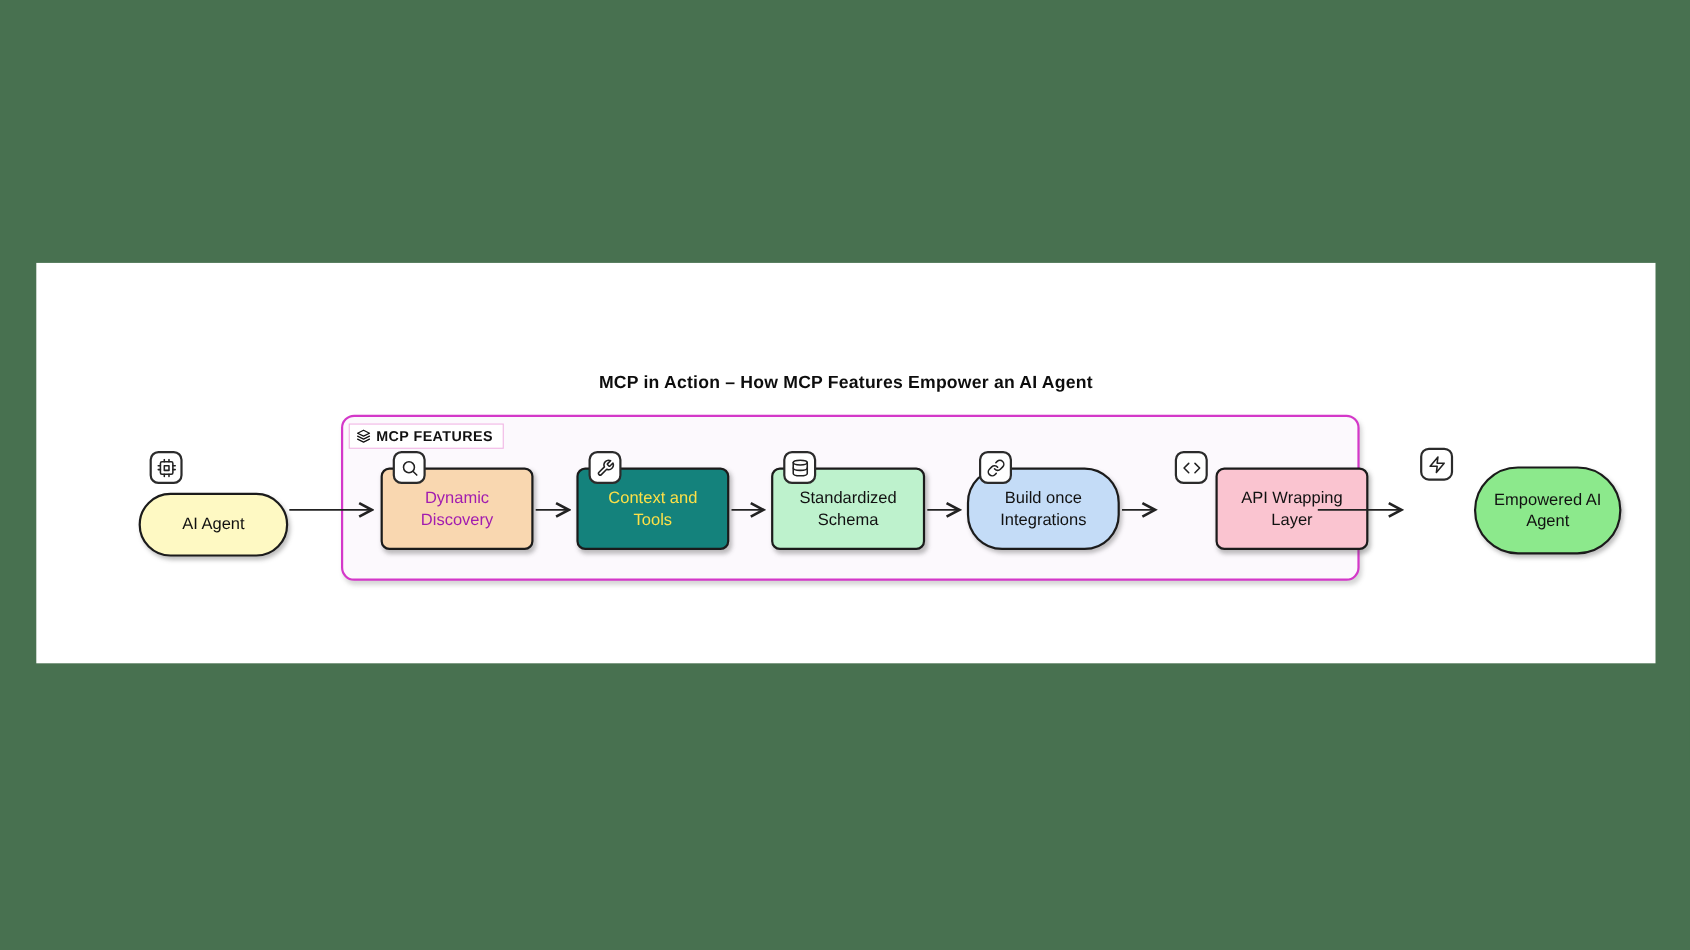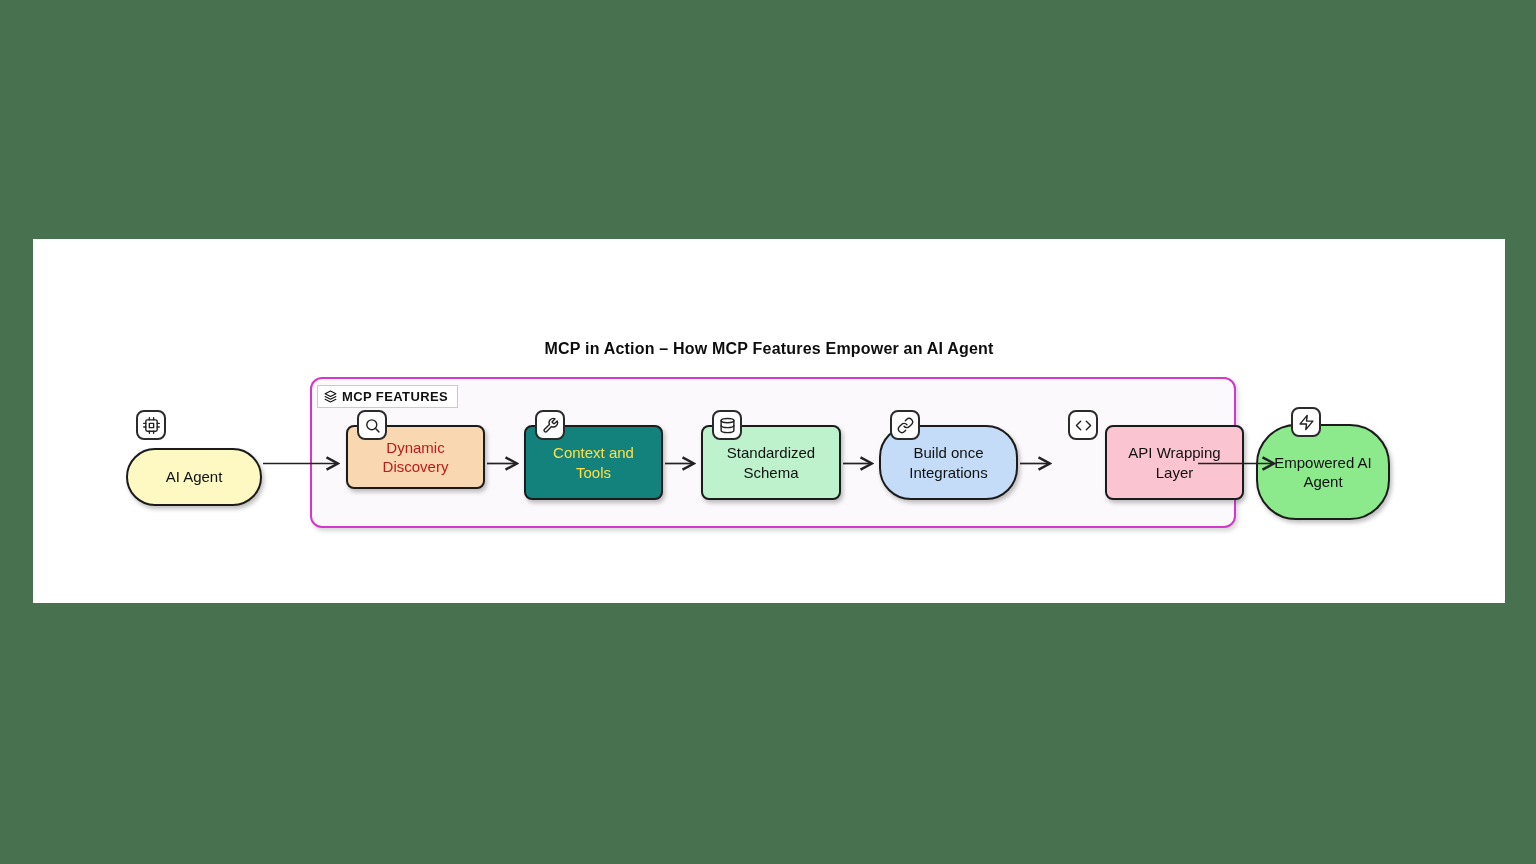--- a/index.html
+++ b/index.html
@@ -127,41 +127,41 @@
   <line x1="665" y1="463.5" x2="694" y2="463.5" stroke="#222" stroke-width="1.7" marker-end="url(#arrow)"></line>
   <line x1="843" y1="463.5" x2="872" y2="463.5" stroke="#222" stroke-width="1.7" marker-end="url(#arrow)"></line>
   <line x1="1020" y1="463.5" x2="1050" y2="463.5" stroke="#222" stroke-width="1.7" marker-end="url(#arrow)"></line>
   <line x1="1198" y1="463.5" x2="1274" y2="463.5" stroke="#222" stroke-width="1.7" marker-end="url(#arrow)"></line>
 </svg>
 
 <div class="node stadium" style="left: 126px; top: 448px; width: 136px; height: 58px; background-color: #fef9c3; color: rgb(17, 17, 17);">
   <span>AI Agent</span>
 </div>
 
-<div class="node" style="left: 346px; top: 425px; width: 139px; height: 64px; background-color: rgb(249, 215, 176); color: #b91c1c;">
+<div class="node" style="left: 346px; top: 425px; width: 139px; height: 75px; background-color: rgb(249, 215, 176); color: #a21caf;">
   <span>Dynamic Discovery</span>
 </div>
 
 <div class="node" style="left: 524px; top: 425px; width: 139px; height: 75px; background-color: rgb(20, 130, 124); color: #fde047;">
   <span>Context and Tools</span>
 </div>
 
 <div class="node" style="left: 701px; top: 425px; width: 140px; height: 75px; background-color: rgb(190, 242, 205); color: rgb(17, 17, 17);">
   <span>Standardized Schema</span>
 </div>
 
 <div class="node" style="left: 879px; top: 425px; width: 139px; height: 75px; background-color: rgb(196, 220, 247); color: rgb(17, 17, 17); border-radius: 32px;">
   <span>Build once Integrations</span>
 </div>
 
 <div class="node" style="left: 1057px; top: 425px; width: 139px; height: 75px; background-color: rgb(250, 196, 208); color: rgb(17, 17, 17); margin-left: 48px;">
   <span>API Wrapping Layer</span>
 </div>
 
-<div class="node stadium" style="left: 1256px; top: 424px; width: 134px; height: 96px; background-color: rgb(140, 233, 140); color: rgb(17, 17, 17);">
+<div class="node stadium" style="left: 1340px; top: 424px; width: 134px; height: 80px; background-color: rgb(140, 233, 140); color: rgb(17, 17, 17);">
   <span>Empowered AI Agent</span>
 </div>
 
 <div class="badge" style="left:136px;top:410px">
   <svg viewBox="0 0 24 24">
       <rect x="4" y="4" width="16" height="16" rx="2"></rect>
       <rect x="9" y="9" width="6" height="6"></rect>
       <path d="M9 1v3M15 1v3M9 20v3M15 20v3M20 9h3M20 14h3M1 9h3M1 14h3"></path>
     </svg>
 </div>

